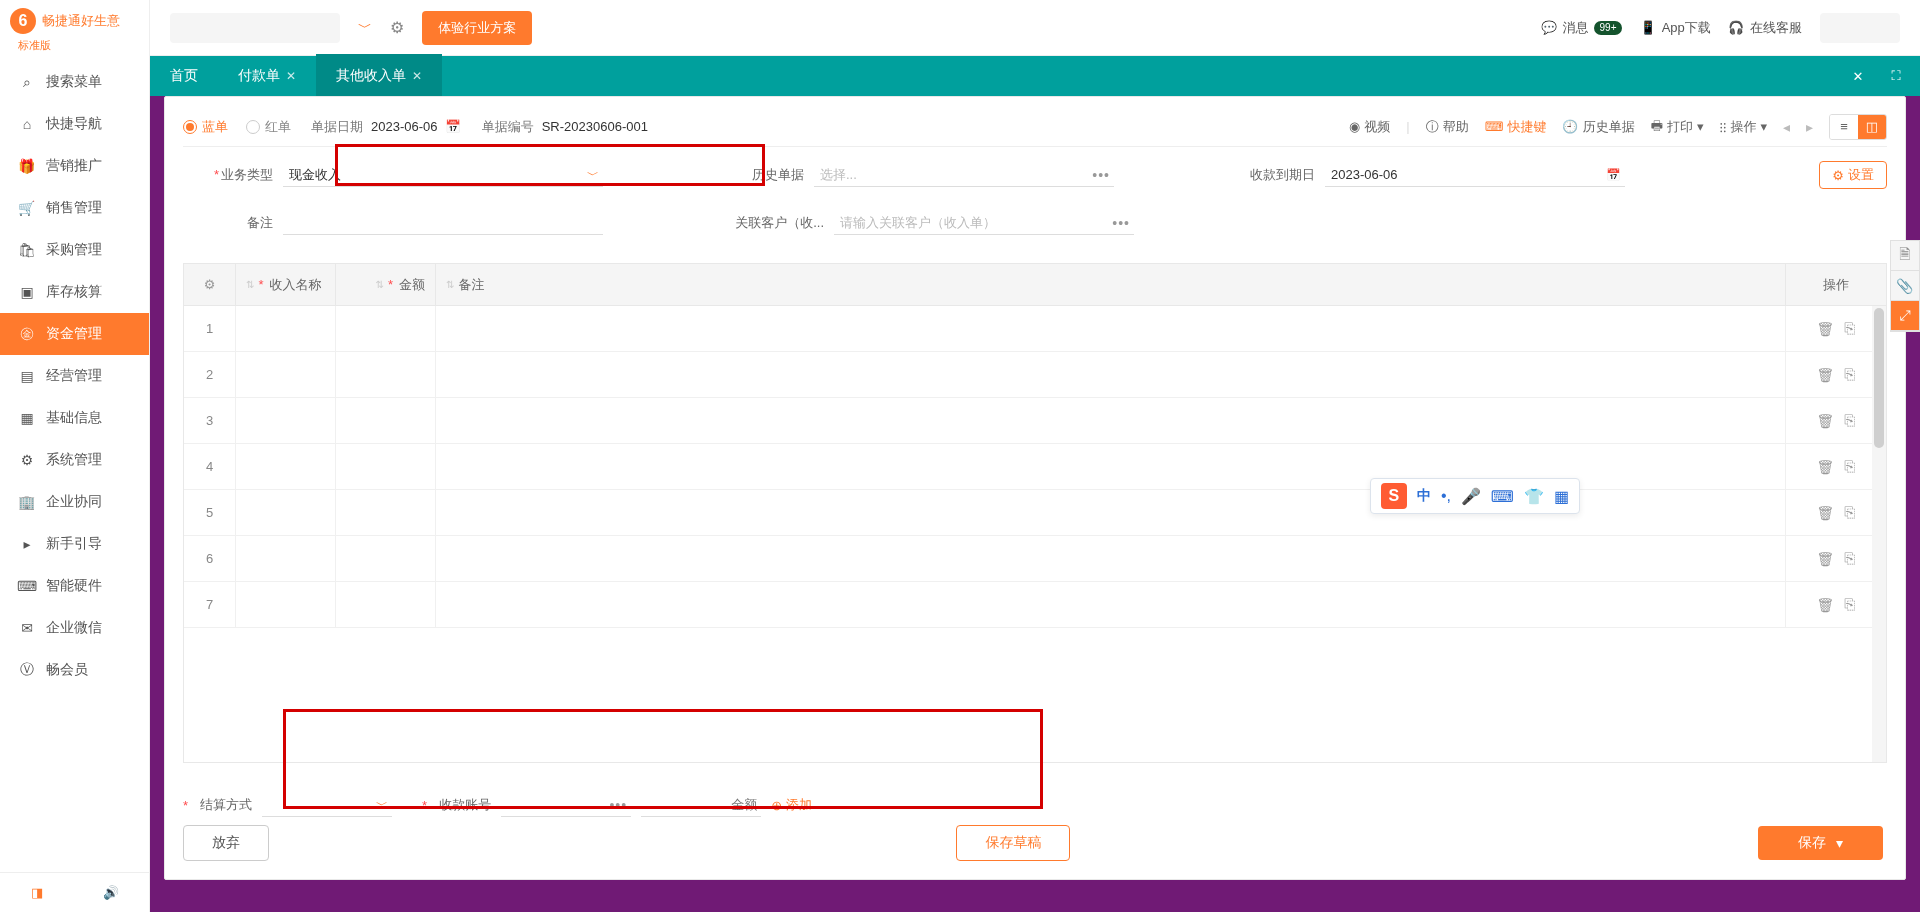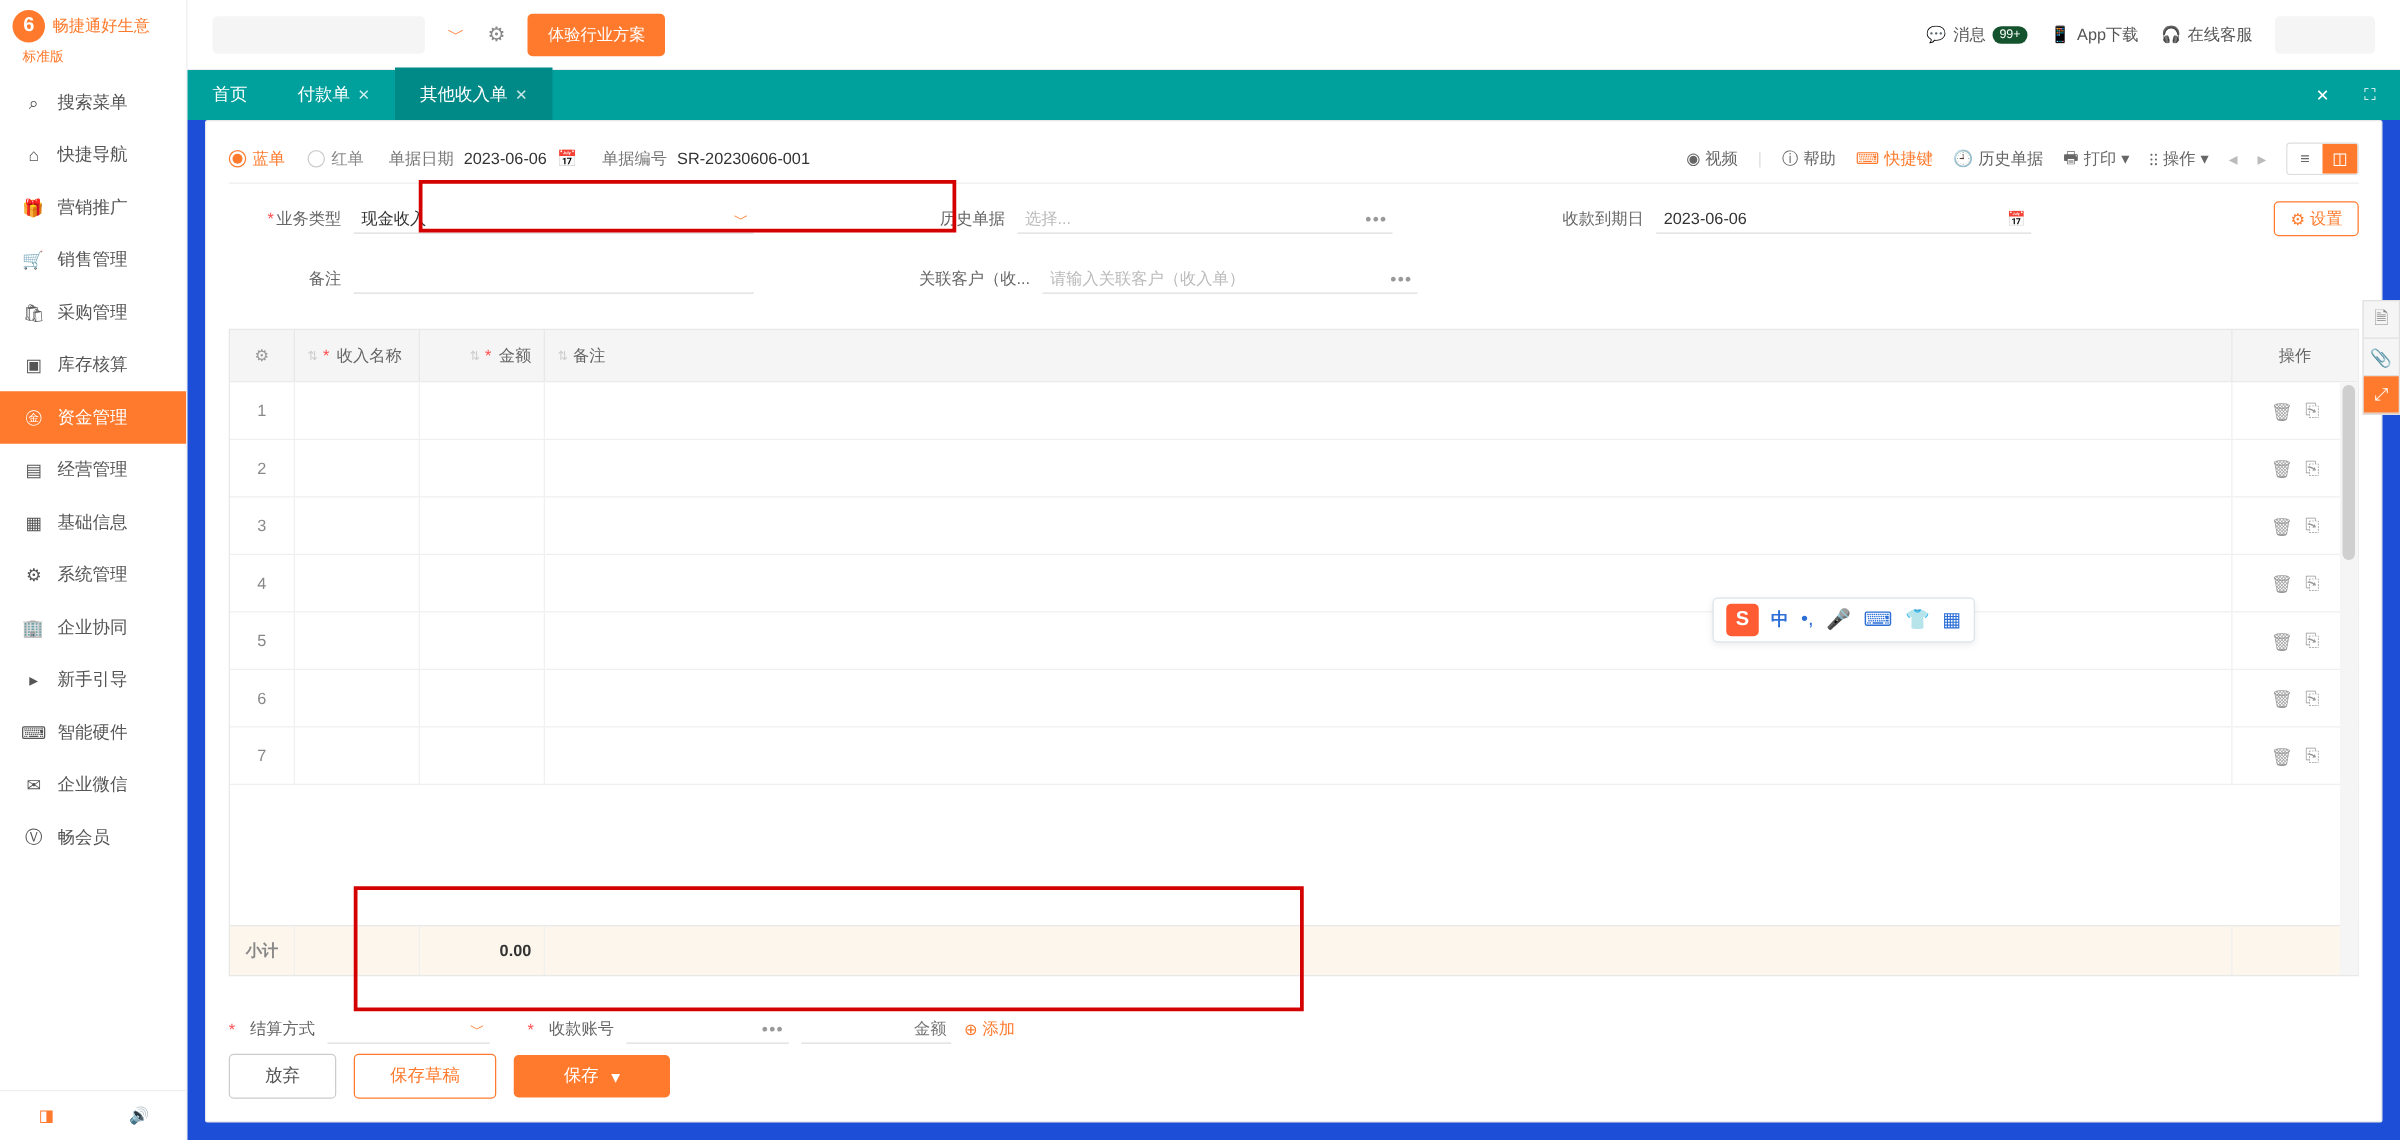--- a/index.html
+++ b/index.html
@@ -25,21 +25,21 @@
 .topbar-right { margin-left: auto; display: flex; align-items: center; gap: 18px; color: #555; }
 .tr-item { display: flex; align-items: center; gap: 5px; cursor: pointer; font-size: 13px; }
 .badge { background: #14532d; color: #fff; border-radius: 10px; padding: 0 6px; font-size: 10px; line-height: 14px; }
 .avatar-box { background: #f5f5f5; border-radius: 4px; width: 80px; height: 30px; }
 .tabs { height: 40px; background: #00a09d; display: flex; align-items: center; color: #fff; }
 .tab { padding: 0 20px; height: 44px; display: flex; align-items: center; gap: 6px; cursor: pointer; font-size: 14px; }
 .tab.active { background: #008a87; }
 .tab-close { font-size: 12px; opacity: .8; }
 .tabs-right { margin-left: auto; display: flex; gap: 10px; padding-right: 10px; }
 .tabs-right-btn { width: 28px; height: 28px; display: flex; align-items: center; justify-content: center; cursor: pointer; color: #fff; }
-.content { flex: 1; background: #1d4ed8; padding: 0 14px 14px; overflow: hidden; display: flex; flex-direction: column; }
+.content { flex: 1; background: #701a75; padding: 0 14px 32px; overflow: hidden; display: flex; flex-direction: column; }
 .card { background: #fff; border: 1px solid #e8e8e8; border-radius: 2px; margin-top: 0; flex: 1; display: flex; flex-direction: column; padding: 10px 18px; position: relative; }
 .card-toolbar { display: flex; align-items: center; gap: 20px; height: 40px; border-bottom: 1px solid #eee; }
 .radio-group { display: flex; gap: 18px; align-items: center; }
 .radio-item { display: flex; align-items: center; gap: 5px; cursor: pointer; color: #888; }
 .radio-circle { width: 14px; height: 14px; border: 1px solid #ccc; border-radius: 50%; display: inline-block; position: relative; }
 .radio-item.selected .radio-circle { border-color: #ff7a2d; }
 .radio-item.selected .radio-circle::after { content: ""; width: 8px; height: 8px; background: #ff7a2d; border-radius: 50%; position: absolute; top: 2px; left: 2px; }
 .radio-item.selected { color: #ff7a2d; }
 .meta { display: flex; align-items: center; gap: 8px; color: #777; }
 .meta-value { color: #333; }
@@ -80,21 +80,21 @@
 .td-income { width: 100px; }
 .td-amount { width: 100px; justify-content: flex-end; }
 .td-remark { flex: 1; }
 .td-action { width: 100px; justify-content: center; gap: 10px; border-right: none; color: #999; }
 .row-icon { cursor: pointer; font-size: 14px; }
 .subtotal-row { display: flex; height: 40px; background: #fdf6ec; border-top: 1px solid #e8e8e8; align-items: stretch; }
 .settle-row { display: flex; align-items: center; gap: 10px; margin-top: 30px; padding-left: 0; }
 .settle-label { color: #666; font-size: 13px; }
 .settle-input { border: none; border-bottom: 1px solid #ddd; width: 130px; padding: 4px; background: transparent; outline: none; font-size: 13px; }
 .add-link { color: #ff7a2d; display: flex; align-items: center; gap: 4px; cursor: pointer; font-size: 13px; }
-.footer-bar { height: 52px; display: flex; align-items: center; justify-content: flex-start; gap: 14px; padding-right: 4px; margin-top: auto; }
+.footer-bar { height: 52px; display: flex; align-items: center; justify-content: space-between; gap: 14px; padding-right: 4px; margin-top: auto; }
 .btn-plain { background: #fff; border: 1px solid #ccc; color: #555; border-radius: 4px; padding: 8px 28px; font-size: 14px; cursor: pointer; }
 .btn-outline-orange { background: #fff; border: 1px solid #ff7a2d; color: #ff7a2d; border-radius: 4px; padding: 8px 28px; font-size: 14px; cursor: pointer; }
 .btn-orange-split { background: #ff7a2d; color: #fff; border: none; border-radius: 4px; padding: 8px 40px; font-size: 14px; cursor: pointer; display: flex; align-items: center; gap: 10px; }
 .side-float { position: absolute; right: 0; top: 240px; width: 30px; background: #f5f5f5; border: 1px solid #e0e0e0; display: flex; flex-direction: column; }
 .side-float-btn { height: 30px; display: flex; align-items: center; justify-content: center; color: #888; cursor: pointer; border-bottom: 1px solid #e0e0e0; font-size: 14px;}
 .side-float-btn.accent { background: #ff7a2d; color: #fff; }
 .ime-bar { position: fixed; right: 340px; top: 478px; display: flex; align-items: center; gap: 10px; background: #fff; border: 1px solid #dce3ec; border-radius: 4px; padding: 4px 10px; box-shadow: 0 2px 6px rgba(0,0,0,.08); z-index: 100; }
 .ime-logo { width: 26px; height: 26px; background: #ff5c33; color: #fff; border-radius: 4px; display: flex; align-items: center; justify-content: center; font-weight: bold; font-size: 16px; }
 .ime-cn { color: #2d6fd6; font-weight: bold; font-size: 14px; }
 .ime-ic { color: #2d6fd6; font-size: 16px; }
@@ -410,27 +410,20 @@
                 <div class="td td-num">7</div>
                 <div class="td td-income"></div>
                 <div class="td td-amount"></div>
                 <div class="td td-remark"></div>
                 <div class="td td-action">
                   <span class="row-icon">🗑</span>
                   <span class="row-icon">⎘</span>
                 </div>
               </div>
           </div>
-          <div class="subtotal-row">
-            <div class="td td-num" style="font-weight:bold">小计</div>
-            <div class="td td-income"></div>
-            <div class="td td-amount" style="font-weight:bold">0.00</div>
-            <div class="td td-remark"></div>
-            <div class="td td-action" style="border-right:none"></div>
-          </div>
           <div class="vscroll">
               <div class="vscroll-thumb"></div>
             </div>
         </div>
 
         <div class="settle-row">
           <span class="req">*</span>
             <span class="settle-label">结算方式</span>
           <div class="sel-wrap">
               <input class="settle-input" style="">

